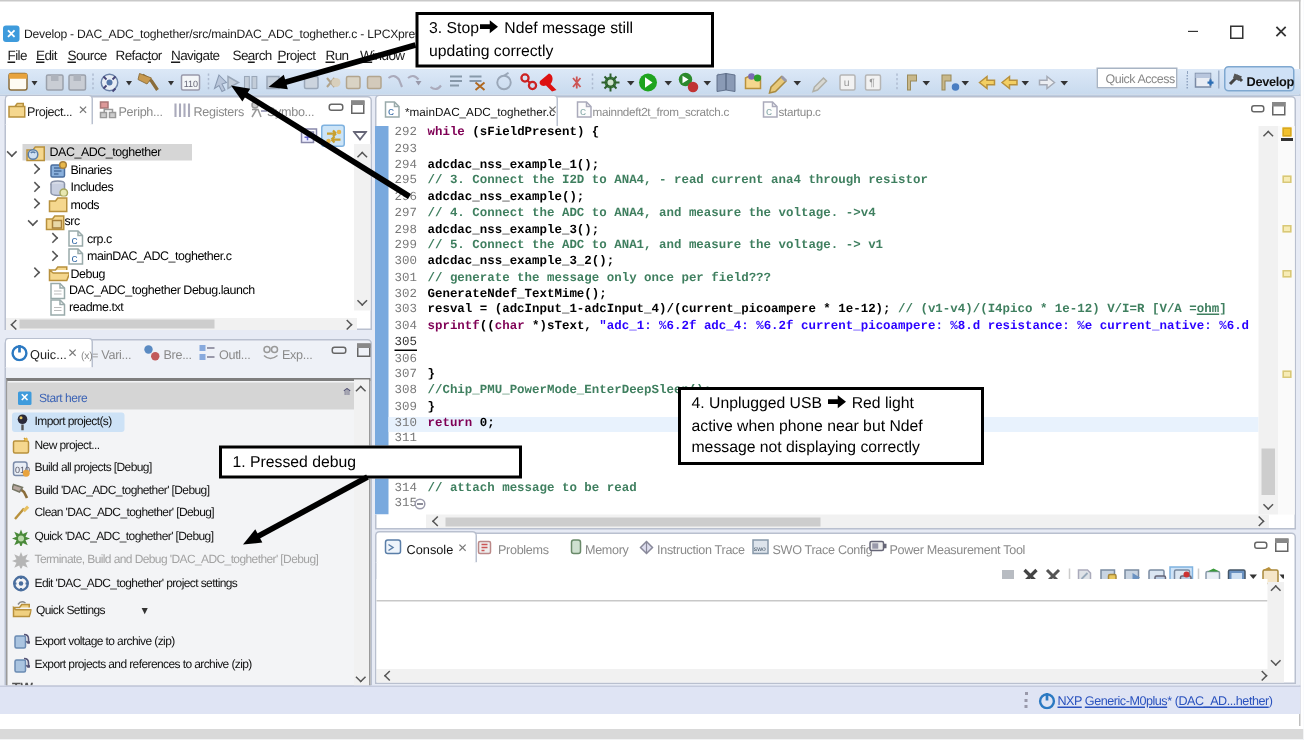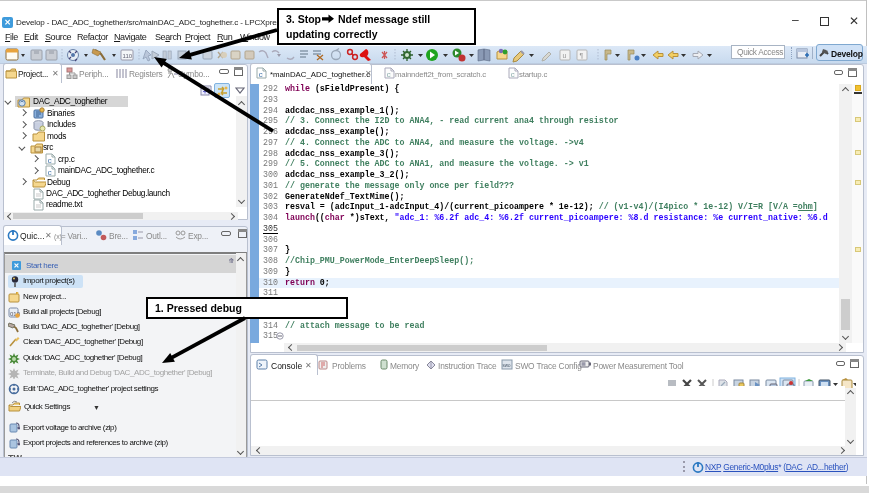--- a/index.html
+++ b/index.html
@@ -6,21 +6,21 @@
 html,body{width:869px;height:493px;overflow:hidden;background:#fff;font-family:"Liberation Sans",sans-serif}
 .abs{position:absolute}
 #page{position:relative;width:869px;height:493px;background:#fff}
 .ico{position:absolute}
 .tabtxt{font-size:8.4px;color:#8a8a8a;white-space:nowrap;letter-spacing:-0.2px}
 .atab{background:#fff;border:1px solid #b9c0cf;border-bottom:none;border-radius:3px 3px 0 0}
 .mono{font-family:"Liberation Mono",monospace;font-size:8.3px;line-height:10.75px;white-space:pre;color:#000}
 .k{color:#7f0055;font-weight:bold}
 .c{color:#3f7f5f}
 .s{color:#2a00ff}
-.callout{position:absolute;background:#fff;border:2px solid #000;font-weight:bold;font-size:10.5px;line-height:15px;color:#000;z-index:30;padding:2px 0 0 7px;white-space:nowrap}
+.callout{position:absolute;background:#fff;border:2px solid #000;font-weight:normal;font-size:10.5px;line-height:15px;color:#000;z-index:30;padding:2px 0 0 7px;white-space:nowrap}
 .link{color:#2a52be;text-decoration:underline}
 .sb{position:absolute;background:#f1f1f1}
 .sbthumb{position:absolute;background:#cdcdcd}
 .chv{position:absolute;width:5px;height:5px;border:solid #555;border-width:1.5px 1.5px 0 0}
 .cup{transform:rotate(-45deg)}
 .cdn{transform:rotate(135deg)}
 .clf{transform:rotate(-135deg)}
 .crt{transform:rotate(45deg)}
 .treerow{position:absolute;font-size:8.3px;color:#000;white-space:nowrap;letter-spacing:-0.3px}
 .qitem{position:absolute;font-size:8px;color:#111;white-space:nowrap;letter-spacing:-0.4px}
@@ -434,21 +434,21 @@
 adcdac_nss_example_1();
 <span class="c">// 3. Connect the I2D to ANA4, - read current ana4 through resistor</span>
 adcdac_nss_example();
 <span class="c">// 4. Connect the ADC to ANA4, and measure the voltage. -&gt;v4</span>
 adcdac_nss_example_3();
 <span class="c">// 5. Connect the ADC to ANA1, and measure the voltage. -&gt; v1</span>
 adcdac_nss_example_3_2();
 <span class="c">// generate the message only once per field???</span>
 GenerateNdef_TextMime();
 resval = (adcInput_1-adcInput_4)/(current_picoampere * 1e-12); <span class="c">// (v1-v4)/(I4pico * 1e-12) V/I=R [V/A =<u>ohm</u>]</span>
-<span class="k">launch</span>((<span class="k">char</span> *)sText, <span class="s">"adc_1: %6.2f adc_4: %6.2f current_picoampere: %8.d resistance: %e current_native: %6.d</span>
+<span class="k">sprintf</span>((<span class="k">char</span> *)sText, <span class="s">"adc_1: %6.2f adc_4: %6.2f current_picoampere: %8.d resistance: %e current_native: %6.d</span>
 
 
 }
 <span class="c">//Chip_PMU_PowerMode_EnterDeepSleep();</span>
 }
 <span class="k">return</span> 0;
 
 
 
 <span class="c">// attach message to be read</span>
@@ -560,20 +560,23 @@
       <path d="M6 1 l0 5" stroke="#2b79c2" stroke-width="1.8"></path>
     </svg>
 <div class="abs" style="left:705px;top:462px;font-size:8.4px;letter-spacing:-0.3px;white-space:nowrap"><span class="link">NXP</span> <span class="link">Generic-M0plus</span><span style="color:#2a52be">*</span> <span style="color:#2a52be">(</span><span class="link">DAC_AD...hether</span><span style="color:#2a52be">)</span></div>
 
 <div class="abs" style="left:0;top:486px;width:869px;height:7px;background:#d9d9d9"></div>
 
 <div class="callout" style="left:277px;top:8px;width:199px;height:37px">3. Stop<svg width="14" height="10" style="vertical-align:-1px">
         <path d="M1 3.2 h6.5 v-2.7 l5.5 4.3 l-5.5 4.3 v-2.7 h-6.5 z" fill="#000"></path>
       </svg> Ndef message still<br>updating correctly</div>
 <div class="callout" style="left:146px;top:297px;width:202px;height:22px">1. Pressed debug</div>
+<div class="callout" style="left:452px;top:258px;width:204px;height:52px;line-height:14.5px">4. Unplugged USB <svg width="14" height="10" style="vertical-align:-1px">
+        <path d="M1 3.2 h6.5 v-2.7 l5.5 4.3 l-5.5 4.3 v-2.7 h-6.5 z" fill="#000"></path>
+      </svg> Red light<br>active when phone near but Ndef<br>message not displaying correctly</div>
 
 <svg class="abs" style="left:0;top:0;z-index:40;pointer-events:none" width="869" height="493">
 <line x1="277" y1="30" x2="186.7" y2="55.8" stroke="#000" stroke-width="3.8"></line>
 <polygon points="179,58 189.2,49.9 191.9,59.5" fill="#000"></polygon>
 <line x1="273" y1="131" x2="160.8" y2="61.2" stroke="#000" stroke-width="3.8"></line>
 <polygon points="154,57 166.8,59.1 161.6,67.6" fill="#000"></polygon>
 <line x1="245" y1="318" x2="169" y2="359.2" stroke="#000" stroke-width="3.8"></line>
 <polygon points="162,363 170.2,352.9 174.9,361.7" fill="#000"></polygon>
 </svg>
 

